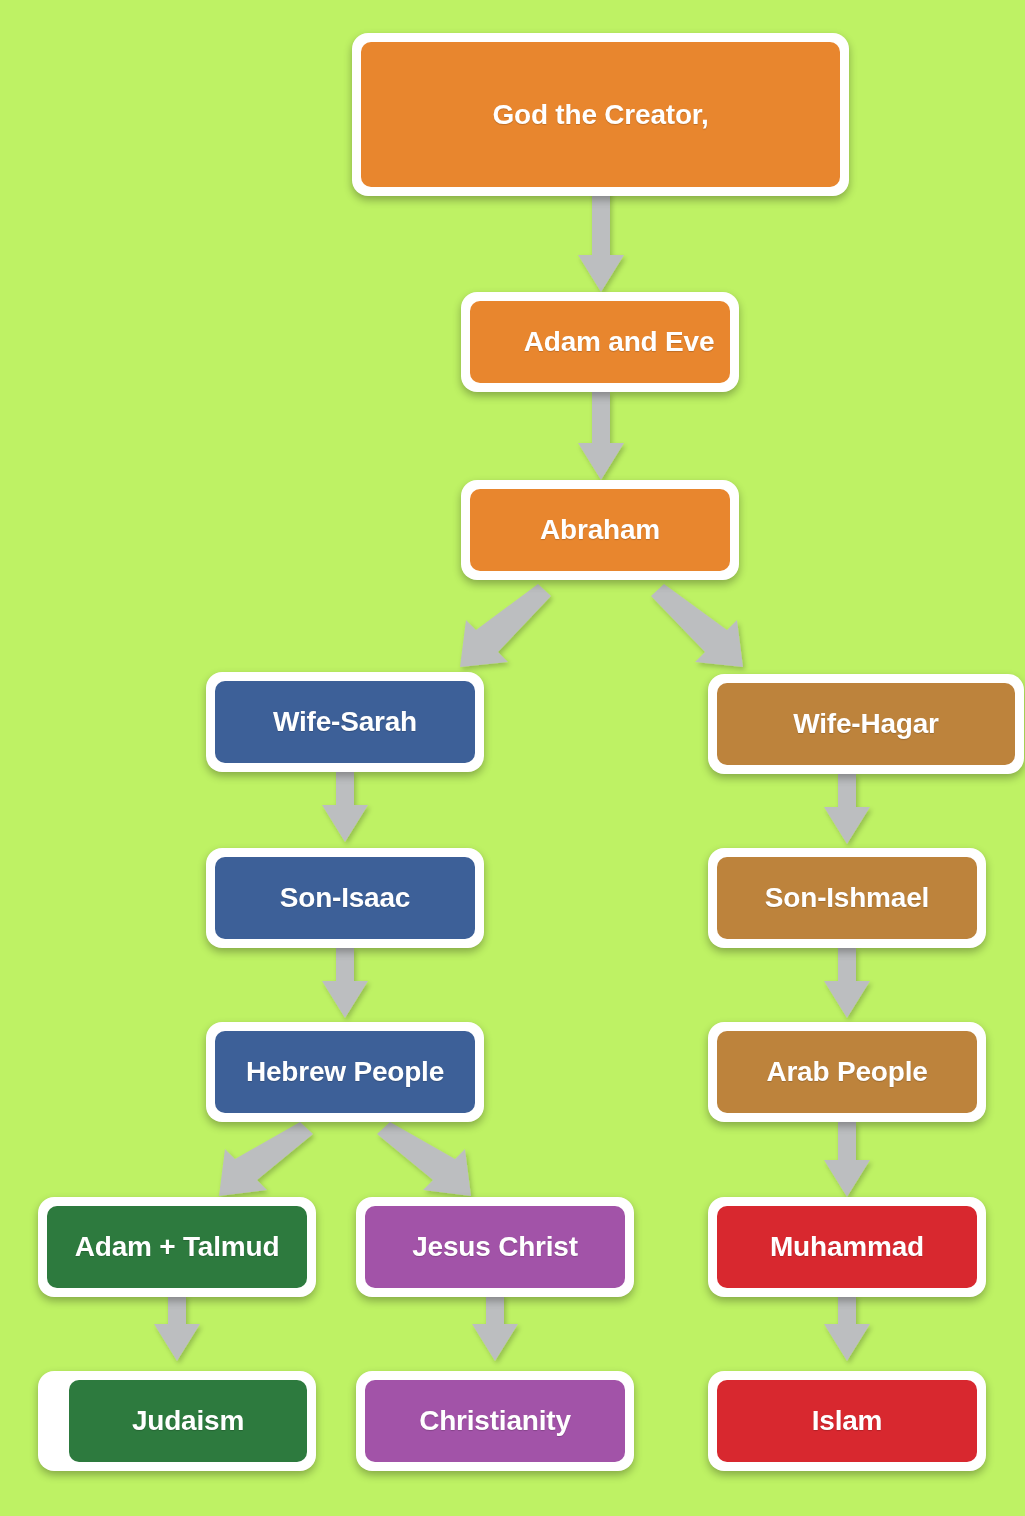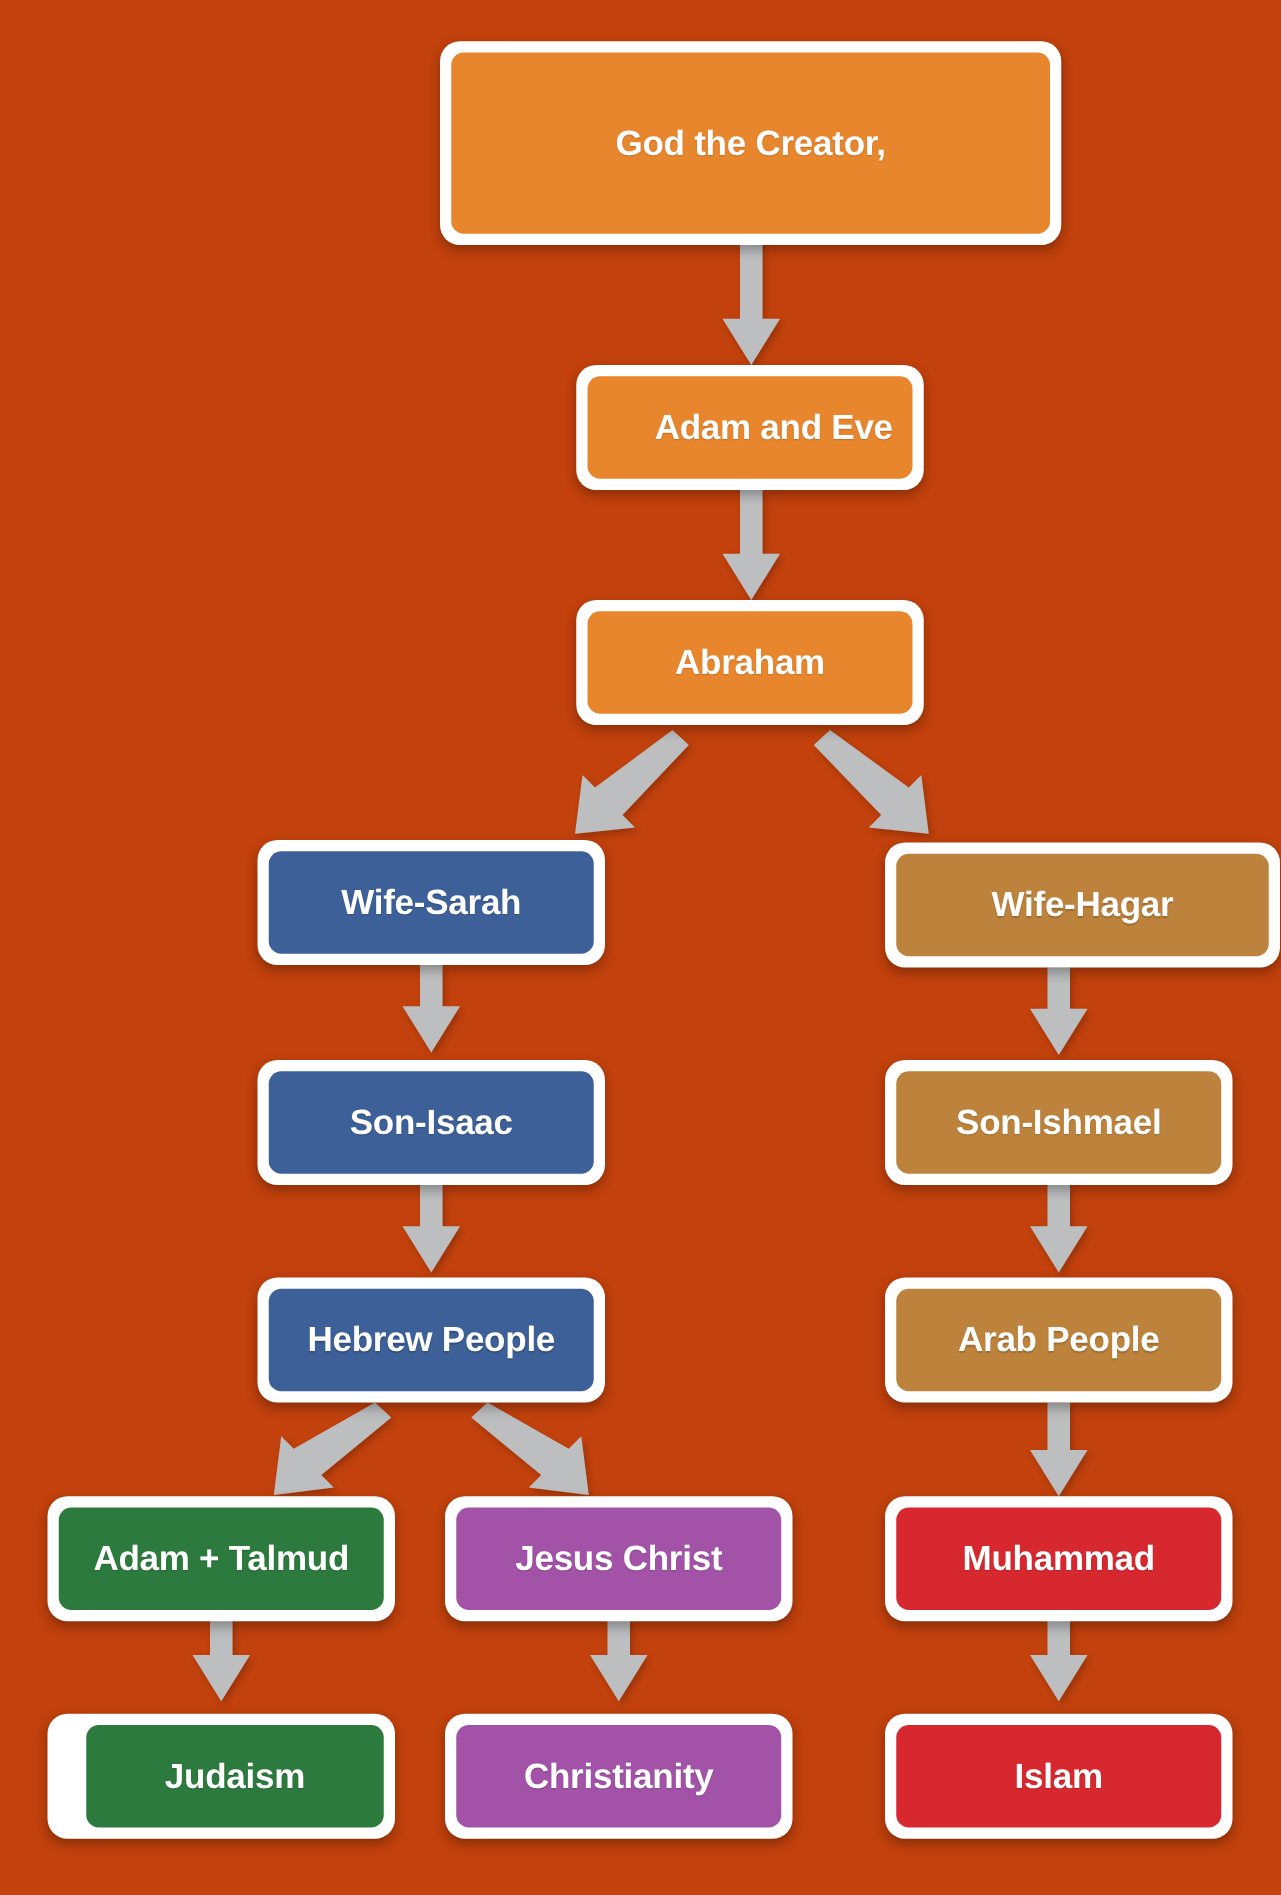--- a/index.html
+++ b/index.html
@@ -7,21 +7,21 @@
     padding: 0;
     background: #ffffff;
   }
   body {
     font-family: "Liberation Sans", "DejaVu Sans", sans-serif;
   }
   #stage {
     position: relative;
     width: 1025px;
     height: 1516px;
-    background: #c2410c;
+    background: #bef264;
     overflow: hidden;
   }
   
   .node {
     position: absolute;
     box-sizing: border-box;
     background: #ffffff;
     border-radius: 16px;
     padding: 9px;
     box-shadow: 0 4px 9px rgba(0,0,0,0.30);

